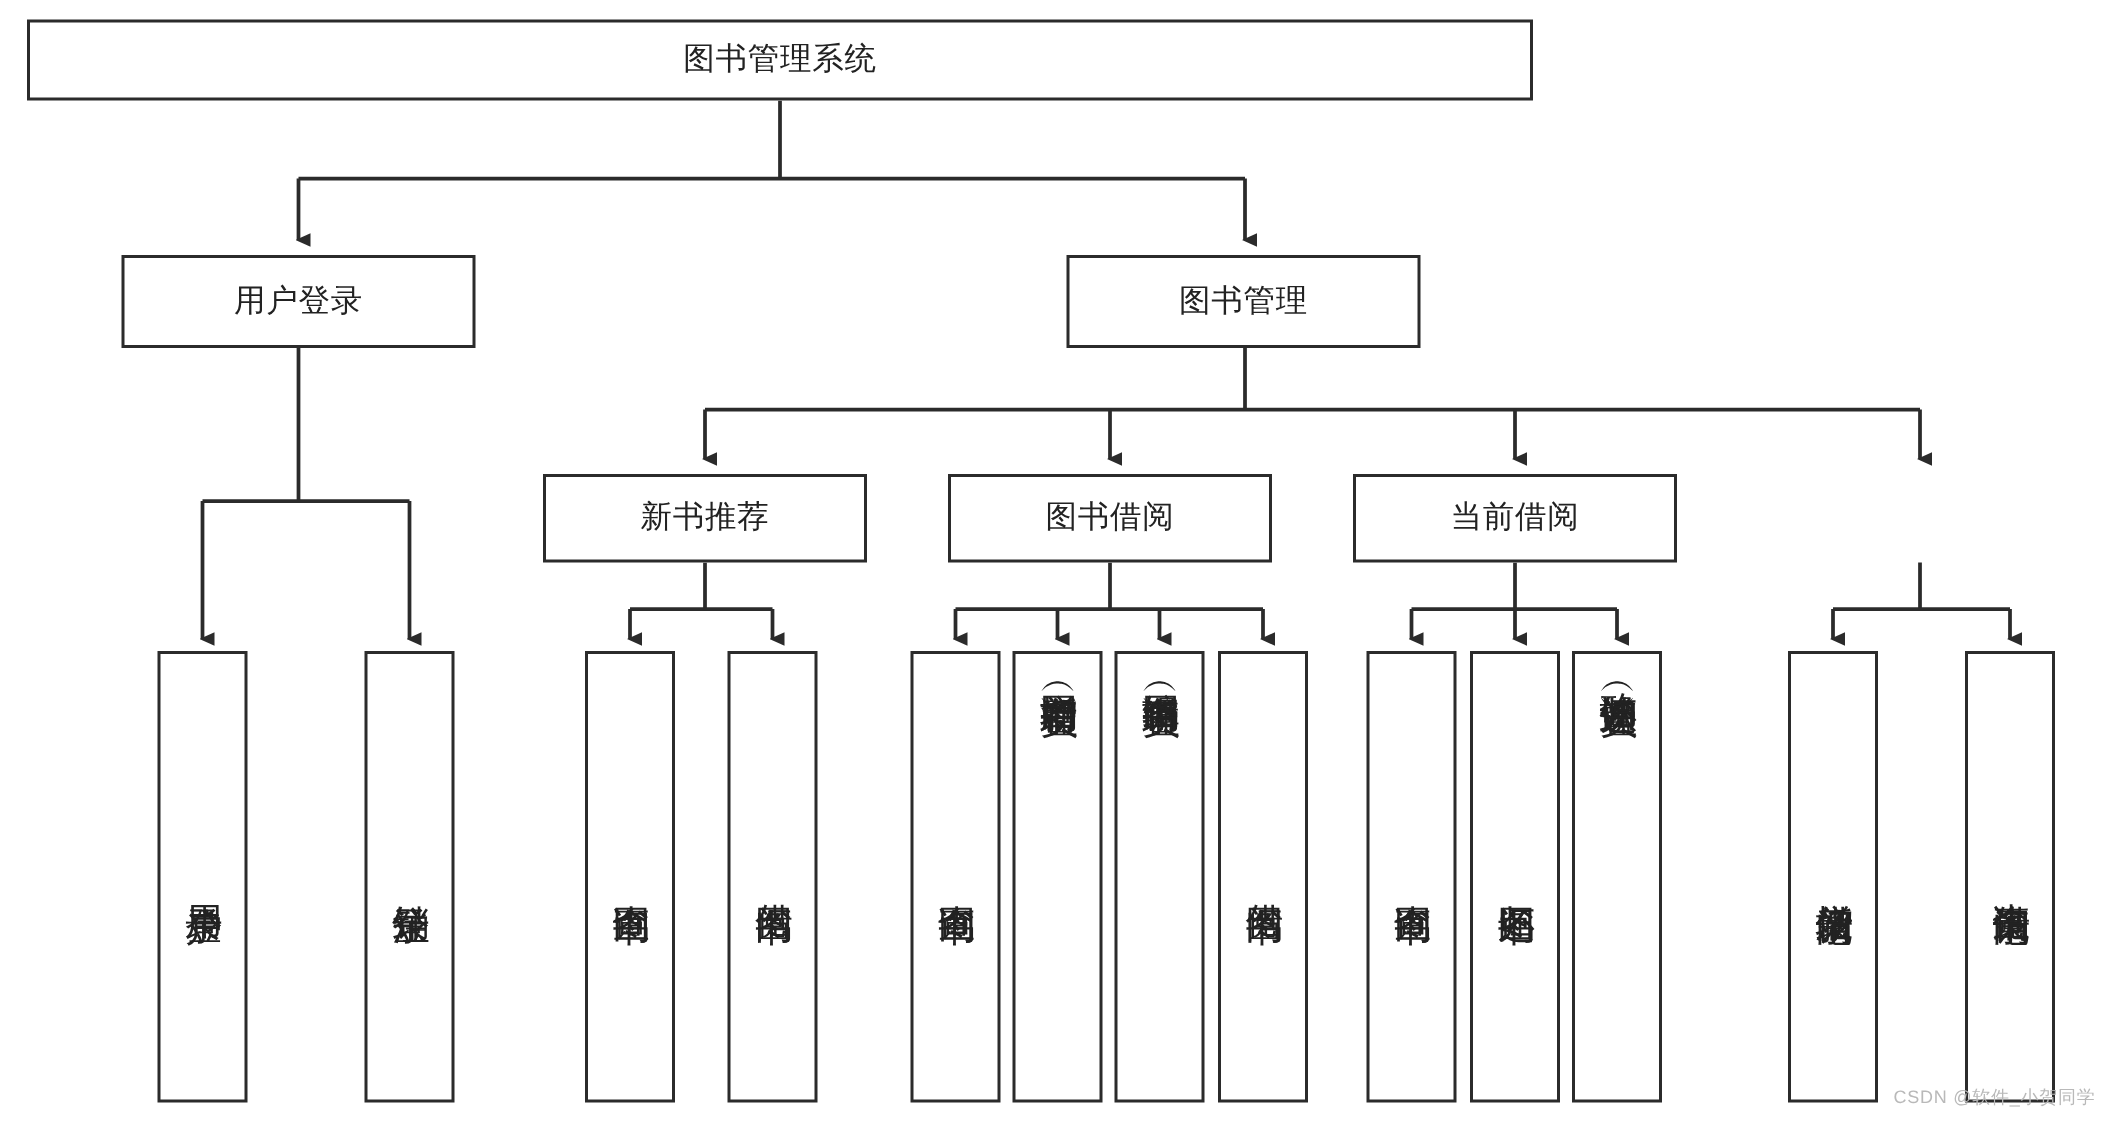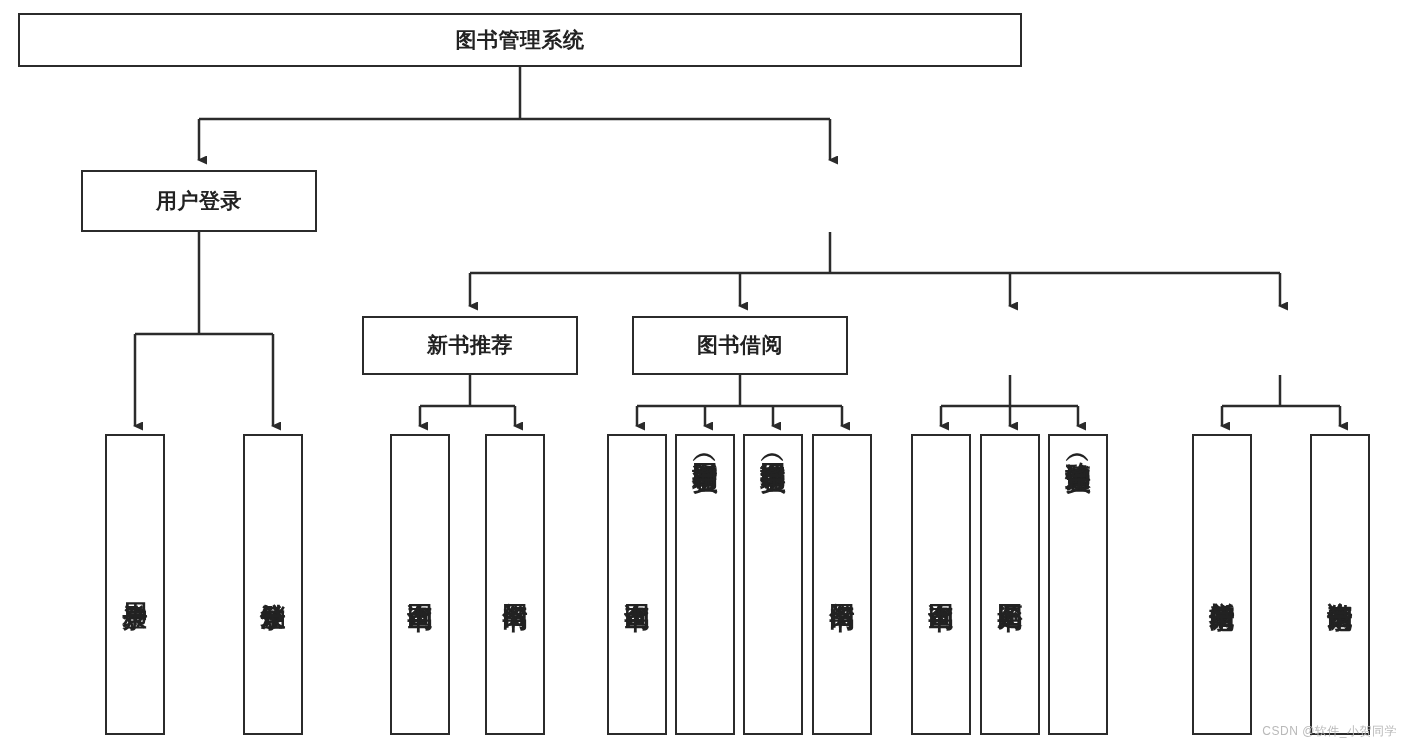--- a/index.html
+++ b/index.html
@@ -33,21 +33,20 @@
     display: flex;
     align-items: center;
     justify-content: center;
     color: #222222;
   }
   .node .label {
     display: block;
     text-align: center;
     line-height: 1.08;
     letter-spacing: 0.5px;
-    font-weight: bold;
   }
   .node.horiz .label {
     writing-mode: horizontal-tb;
     font-size: 21px;
   }
   .node.vert {
     align-items: flex-start;
     padding-top: 6px;
   }
   .node.vert .label {
@@ -127,26 +126,32 @@
     </g>
   </svg>
 
   <div class="node horiz" style="left:18px; top:13px; width:1004px; height:54px;">
     <span class="label">图书管理系统</span>
   </div>
 
   <div class="node horiz" style="left:81px; top:170px; width:236px; height:62px;">
     <span class="label">用户登录</span>
   </div>
+  <div class="node horiz" style="left:711px; top:170px; width:236px; height:62px;">
+    <span class="label">图书管理</span>
+  </div>
 
   <div class="node horiz" style="left:362px; top:316px; width:216px; height:59px;">
     <span class="label">新书推荐</span>
   </div>
   <div class="node horiz" style="left:632px; top:316px; width:216px; height:59px;">
     <span class="label">图书借阅</span>
+  </div>
+  <div class="node horiz" style="left:902px; top:316px; width:216px; height:59px;">
+    <span class="label">当前借阅</span>
   </div>
 
   <div class="node vert center" style="left:105px; top:434px; width:60px; height:301px;">
     <span class="label">用户登录</span>
   </div>
   <div class="node vert center" style="left:243px; top:434px; width:60px; height:301px;">
     <span class="label">注销登录</span>
   </div>
 
   <div class="node vert center" style="left:390px; top:434px; width:60px; height:301px;">

